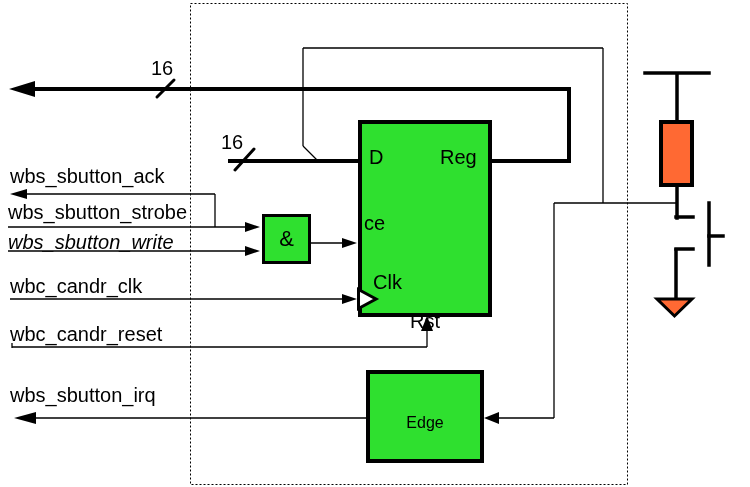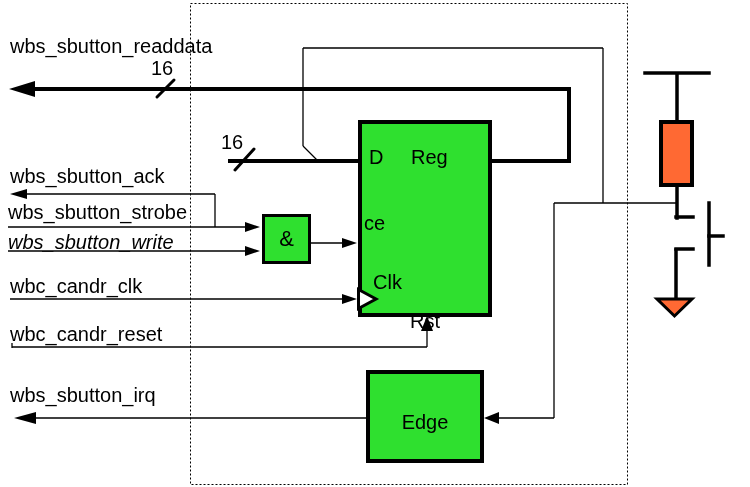--- a/index.html
+++ b/index.html
@@ -13,21 +13,21 @@
   .lbl {
     position:absolute; font-size:20px; line-height:23px; white-space:nowrap;
     color:#000; z-index:3;
   }
   .blk {
     position:absolute; background:#2FE02F; border:4px solid #000; z-index:2;
   }
   .and-box { border-width:3px; display:flex; align-items:center; justify-content:center;
              font-size:22px; }
   .edge-box { display:flex; flex-direction:column; align-items:center;
-              justify-content:center; padding-top:11px; font-size:20px; line-height:23px; }
+              justify-content:center; padding-top:11px; font-size:16px; line-height:23px; }
   .wire  { stroke:#000; stroke-width:1.3; fill:none; }
   .bus   { stroke:#000; stroke-width:4;   fill:none; stroke-linecap:square; }
   .comp  { stroke:#000; stroke-width:3.5; fill:none; stroke-linecap:square; }
   .slash { stroke:#000; stroke-width:3;   fill:none; stroke-linecap:round; }
   .ah    { fill:#000; stroke:none; }
   .dashed{ fill:none; stroke:#000; stroke-width:1; stroke-dasharray:2 2; }
 </style>
 </head>
 <body>
 
@@ -119,29 +119,28 @@
   </div>
 
   <div class="blk edge-box" style="left:366px; top:370px; width:118px; height:93px;">
     <span>Edge</span>
   </div>
 
   <svg class="overlay" style="left:357px; top:285px;" width="26" height="28" viewBox="0 0 26 28">
     <polygon points="1.5,4.5 19,14 1.5,23.5" fill="#ffffff" stroke="#000" stroke-width="3"></polygon>
   </svg>
 
-  <div class="lbl" style="left:10px;  top:35px;">wbs_sbutton_readdata</div>
   <div class="lbl" style="left:151px; top:57px;">16</div>
   <div class="lbl" style="left:10px;  top:165px;">wbs_sbutton_ack</div>
   <div class="lbl" style="left:8px;   top:201px;">wbs_sbutton_strobe</div>
   <div class="lbl" style="left:8px;   top:231px;font-style:italic;">wbs_sbutton_write</div>
   <div class="lbl" style="left:10px;  top:275px;">wbc_candr_clk</div>
   <div class="lbl" style="left:10px;  top:323px;">wbc_candr_reset</div>
   <div class="lbl" style="left:10px;  top:384px;">wbs_sbutton_irq</div>
   <div class="lbl" style="left:221px; top:131px;">16</div>
 
   <div class="lbl" style="left:369px; top:146px;">D</div>
-  <div class="lbl" style="left:411px; top:146px;">Reg</div>
+  <div class="lbl" style="left:440px; top:146px;">Reg</div>
   <div class="lbl" style="left:364px; top:212px;text-align:center;">ce</div>
   <div class="lbl" style="left:373px; top:271px;">Clk</div>
   <div class="lbl" style="left:410px; top:285px;margin-top:25px;">Rst</div>
 
 </div>
 
 </body></html>

